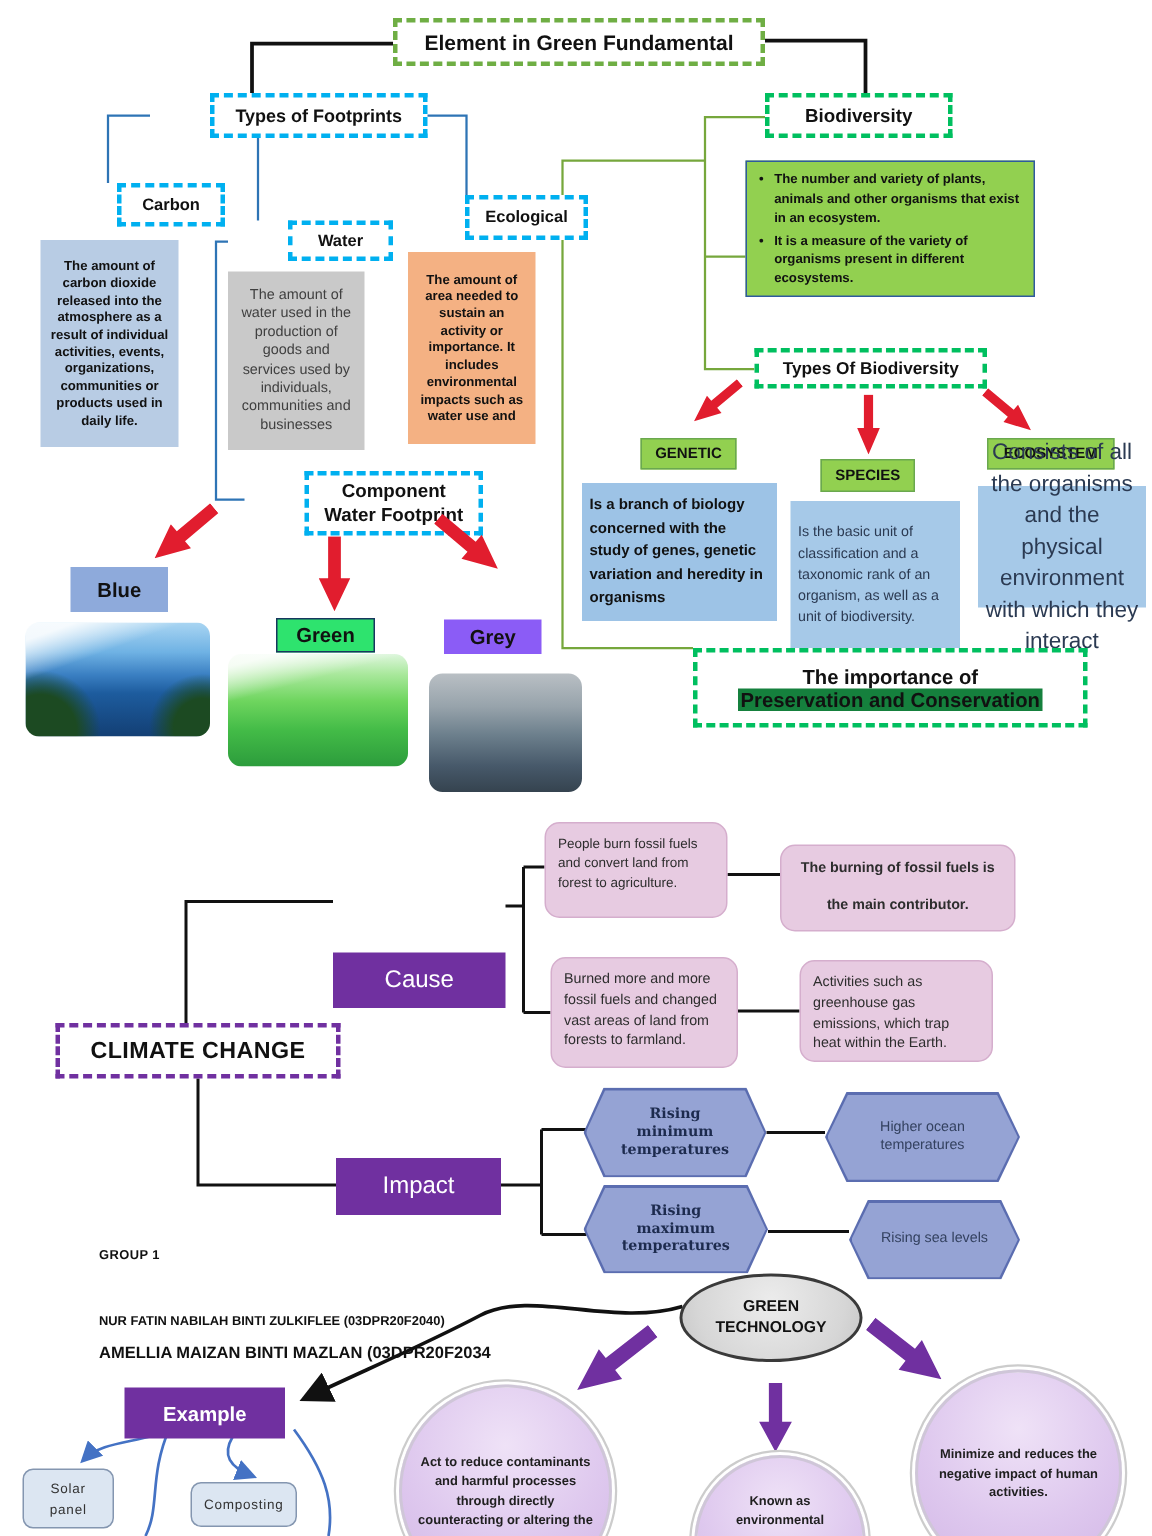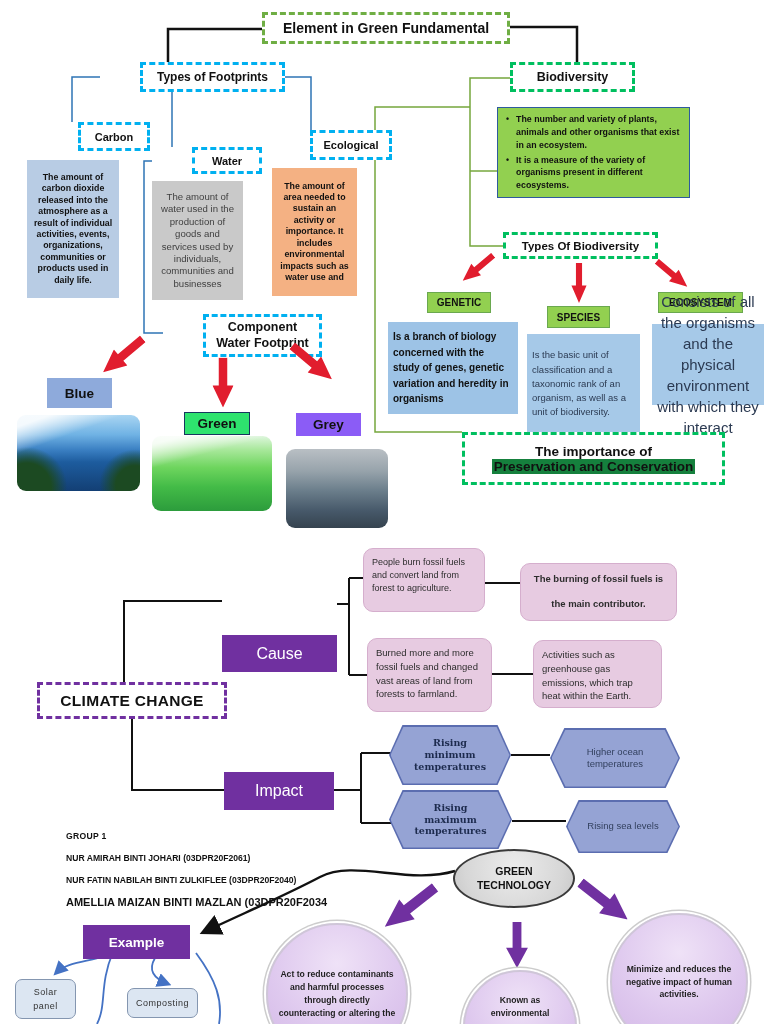--- a/index.html
+++ b/index.html
@@ -171,21 +171,20 @@
     <div class="hex-in hex-sans" style="padding:0 18px;">Higher ocean temperatures</div>
   </div>
   <div class="hex" style="left:389px;top:790px;width:123px;height:59px;">
     <div class="hex-in hex-serif" style="padding:0 16px;">Rising maximum temperatures</div>
   </div>
   <div class="hex" style="left:566px;top:800px;width:114px;height:53px;">
     <div class="hex-in hex-sans" style="padding:0 18px;">Rising sea levels</div>
   </div>
 
   <div class="node" style="left:66px;top:830px;width:200px;height:12px;justify-content:flex-start;font-size:8.6px;font-weight:bold;letter-spacing:.3px;">GROUP 1</div>
-  <div class="node" style="left:66px;top:852px;width:280px;height:12px;justify-content:flex-start;font-size:8.6px;font-weight:bold;">NUR AMIRAH BINTI JOHARI (03DPR20F2061)</div>
   <div class="node" style="left:66px;top:874px;width:300px;height:12px;justify-content:flex-start;font-size:8.6px;font-weight:bold;">NUR FATIN NABILAH BINTI ZULKIFLEE (03DPR20F2040)</div>
   <div class="node" style="left:66px;top:896px;width:300px;height:12px;justify-content:flex-start;font-size:11px;font-weight:bold;">AMELLIA MAIZAN BINTI MAZLAN (03DPR20F2034</div>
 
   <div class="node" style="left:453px;top:849px;width:122px;height:59px;border-radius:50%;border:2px solid #3a3a3a;
        background:radial-gradient(circle at 50% 30%, #ececec 0%, #d6d6d6 70%, #c6c6c6 100%);
        font-size:10.5px;font-weight:bold;line-height:1.3;padding:0 14px;">GREEN TECHNOLOGY</div>
 
   <div class="barrow purp" style="left:378px;top:892px;width:64px;height:30px;transform:rotate(142deg);"></div>
   <div class="barrow purp" style="left:494px;top:932px;width:46px;height:26px;transform:rotate(90deg);"></div>
   <div class="barrow purp" style="left:574px;top:886px;width:60px;height:30px;transform:rotate(38deg);"></div>

